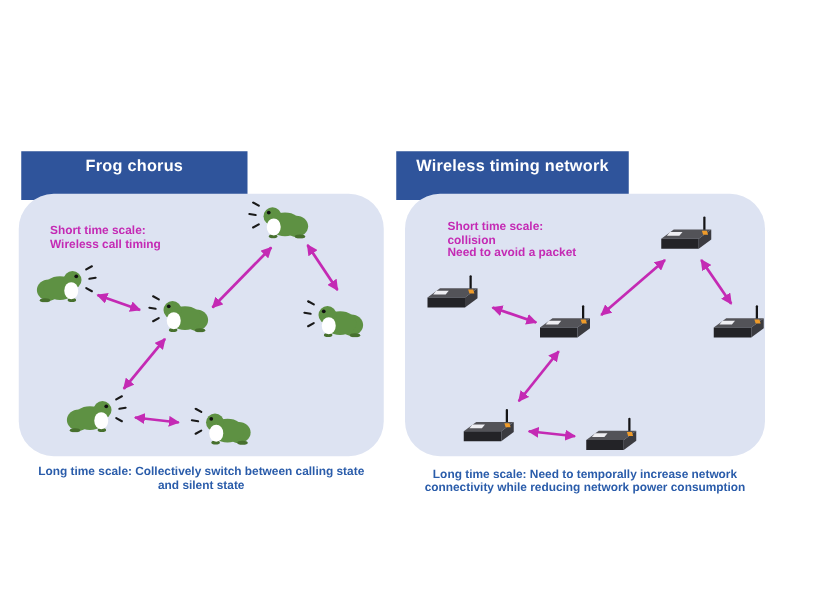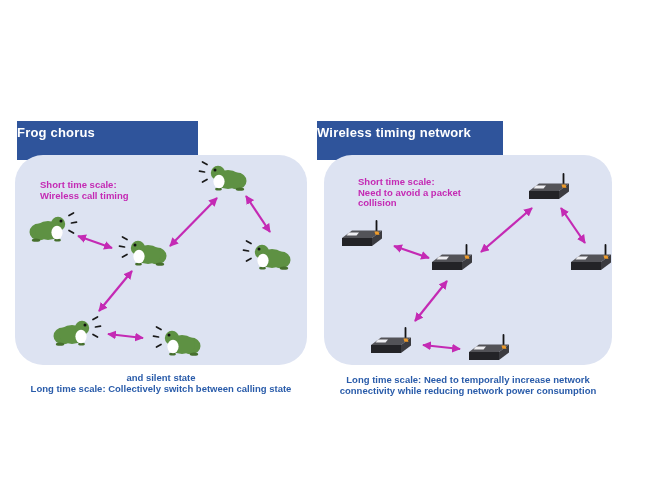--- a/index.html
+++ b/index.html
@@ -2,21 +2,21 @@
 <html style="--header-bg: #2f549b; --header-text: #ffffff; --panel-bg: #dde3f2; --accent-magenta: #c42ab4; --caption-blue: #2a5caa; --frog-green: #5e9143; --frog-green-dark: #47702e; --sound-black: #1a1a1a; --device-top: #535358; --device-front: #232327; --device-side: #3b3b40; --device-label: #eeeef2; --device-accent: #ef9b2a; --antenna: #141416;"><head>
 <meta charset="utf-8">
 <style>
   html,body{margin:0;padding:0;background:#fff;}
   body{width:650px;height:488px;font-family:"Liberation Sans",sans-serif;}
   #stage{position:relative;width:650px;height:488px;background:#fff;overflow:hidden;}
 
   .header-bar{
     position:absolute;height:39px;background:var(--header-bg,#2f549b);
     color:var(--header-text,#fff);font-size:13px;font-weight:bold;
-    text-align:left;line-height:23px;letter-spacing:.2px;
+    text-align:center;line-height:23px;letter-spacing:.2px;
   }
   #header-left{left:17px;top:121px;width:181px;}
   #header-right{left:317px;top:121px;width:186px;}
 
   .panel{
     position:absolute;top:155px;height:210px;border-radius:28px;
     background:var(--panel-bg,#dde3f2);
   }
   #panel-frog{left:15px;width:292px;}
   #panel-wsn{left:324px;width:288px;}
@@ -65,22 +65,22 @@
 
   <div class="panel" id="panel-frog"></div>
   <div class="panel" id="panel-wsn"></div>
 
   <div class="short-label" id="short-label-frog">
     <div>Short time scale:</div>
     <div>Wireless call timing</div>
   </div>
   <div class="short-label" id="short-label-wsn">
     <div>Short time scale:</div>
+    <div>collision</div>
     <div>Need to avoid a packet</div>
-    <div>collision</div>
   </div>
 
   <svg id="links" width="650" height="488">
     <defs>
       <marker id="ah" viewBox="0 0 10 10" refX="9" refY="5" markerWidth="4" markerHeight="4" orient="auto-start-reverse">
         <path d="M0,0 L10,5 L0,10 z" class="arrowhead-fill"></path>
       </marker>
     </defs>
 
     <line class="link" x1="78" y1="236" x2="112" y2="248" marker-start="url(#ah)" marker-end="url(#ah)"></line>
@@ -167,21 +167,21 @@
   <div class="sprite" style="left:367px;top:326px">
     <svg width="48" height="34" viewBox="0 0 48 34">
         <use href="#sensor-shape"></use>
       </svg></div>
   <div class="sprite" style="left:465px;top:333px">
     <svg width="48" height="34" viewBox="0 0 48 34">
         <use href="#sensor-shape"></use>
       </svg></div>
 
   <div class="caption" id="caption-frog">
+    <div>Long time scale: Collectively switch between calling state</div>
     <div>and silent state</div>
-    <div>Long time scale: Collectively switch between calling state</div>
   </div>
   <div class="caption" id="caption-wsn">
     <div>Long time scale: Need to temporally increase network</div>
     <div>connectivity while reducing network power consumption</div>
   </div>
 
 </div>
 
 </body></html>

